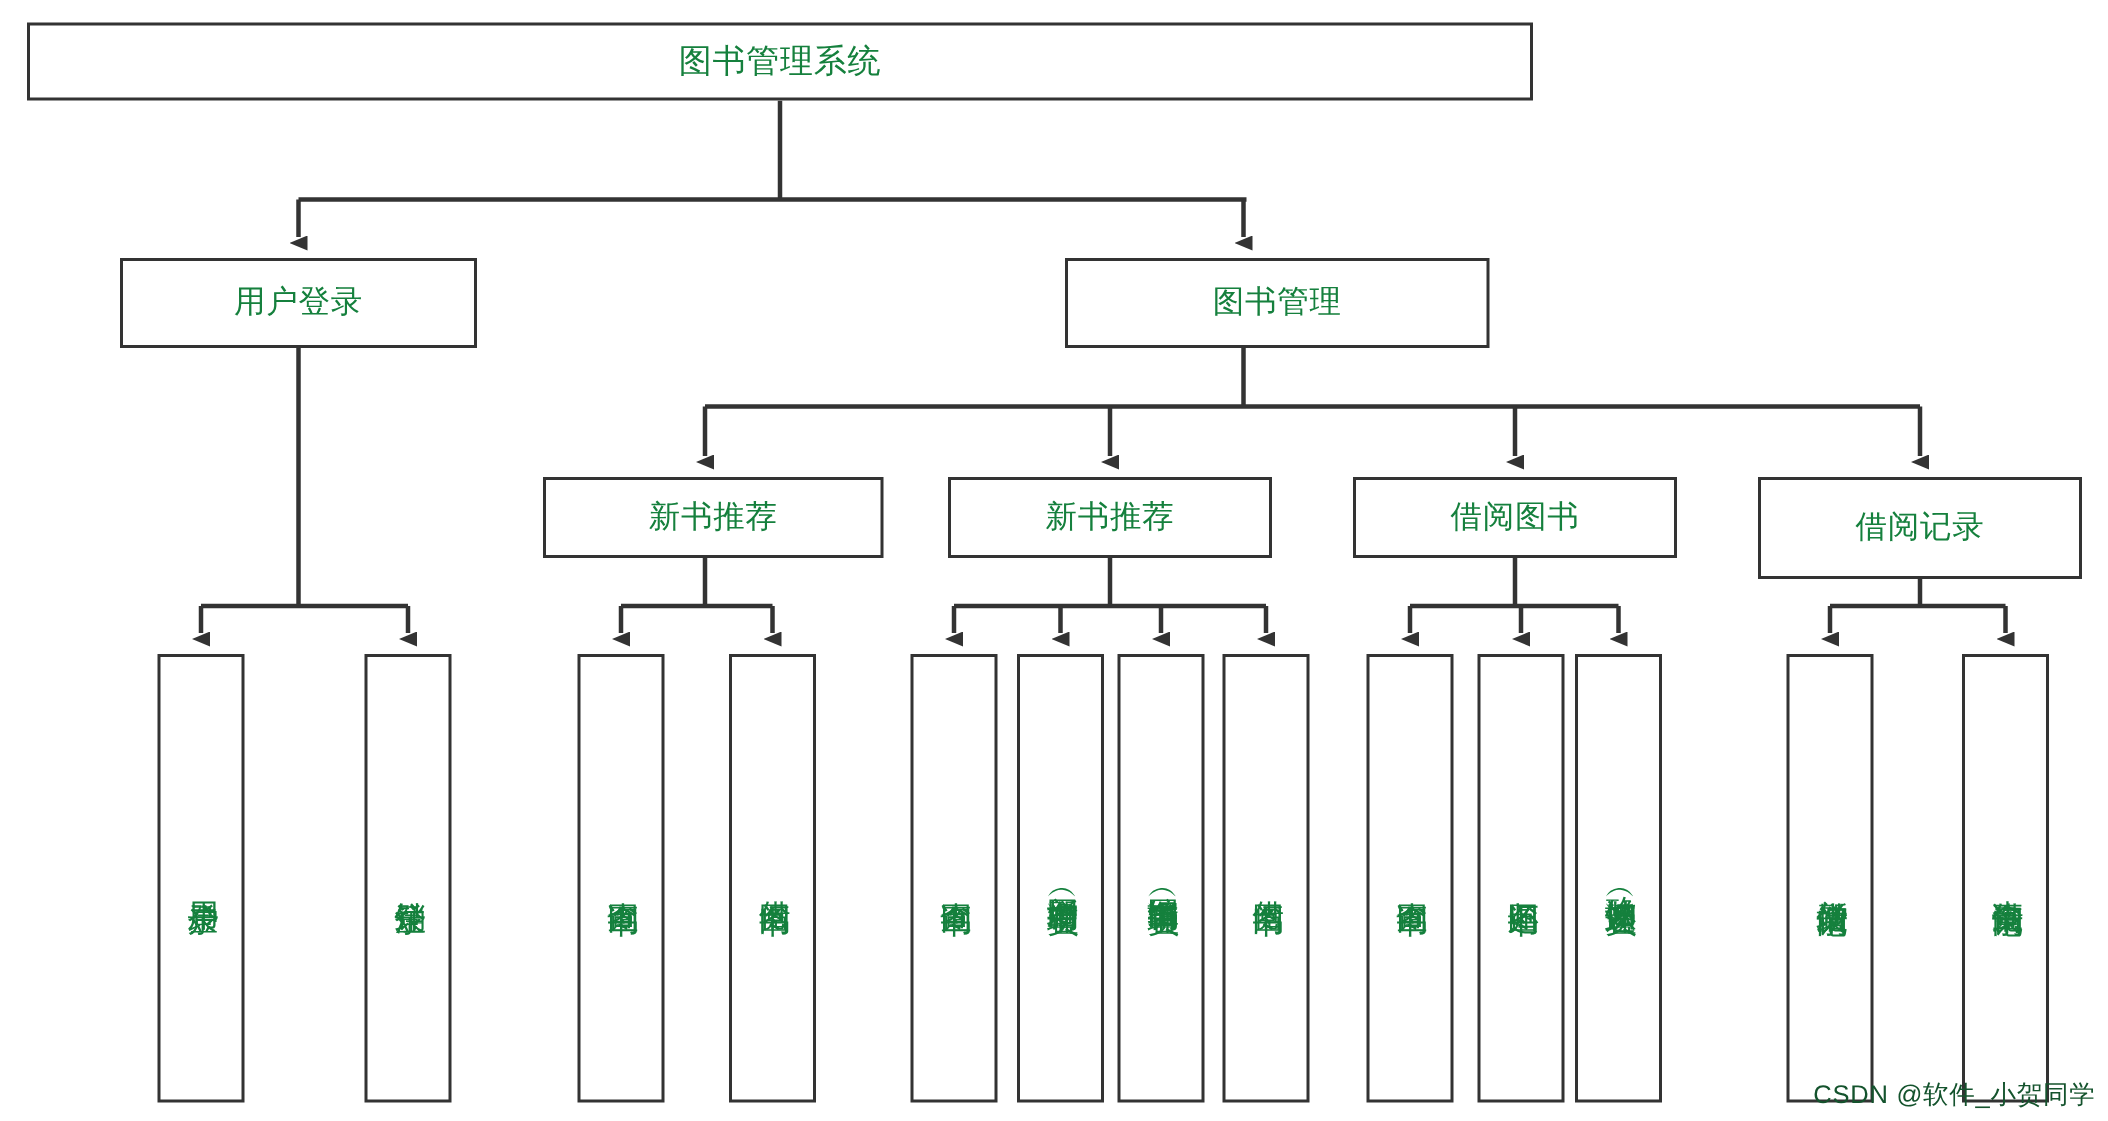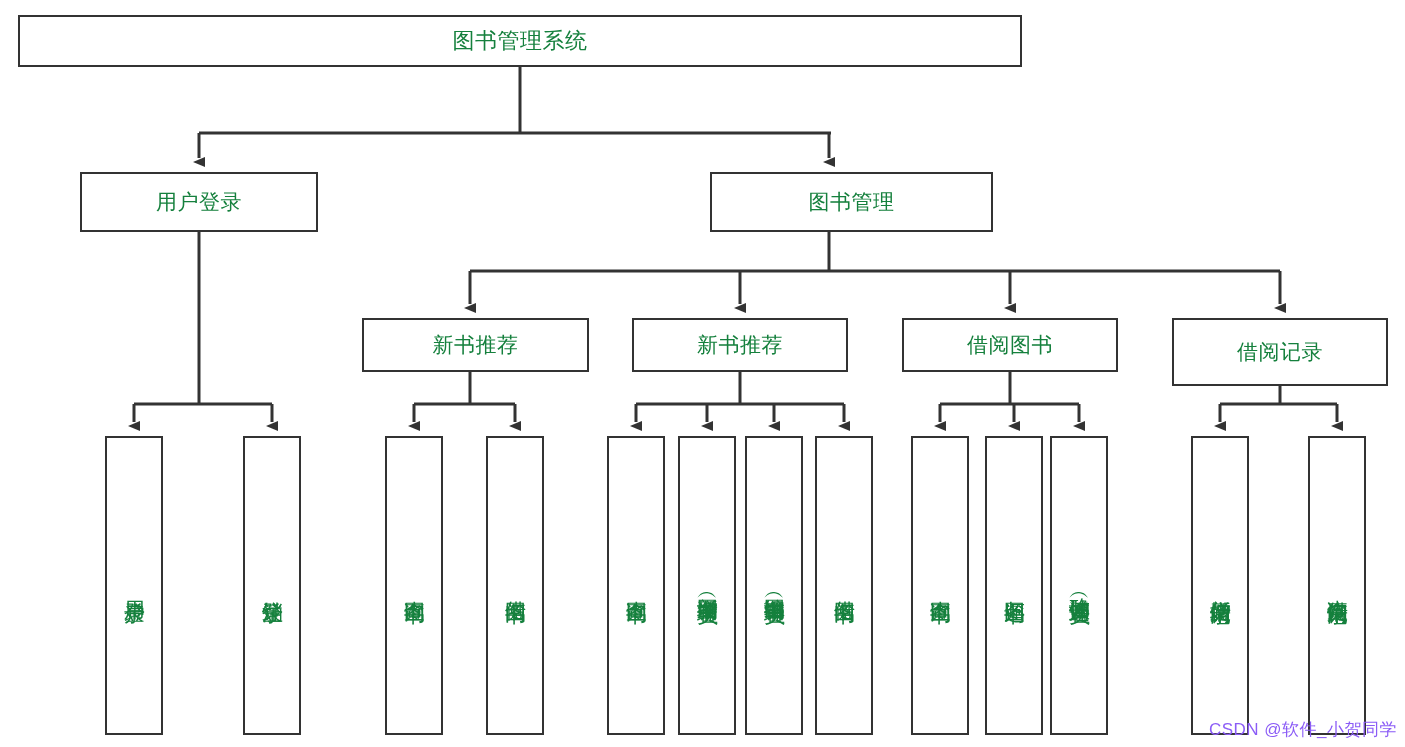--- a/index.html
+++ b/index.html
@@ -50,21 +50,21 @@
     line-height: 1.28;
     letter-spacing: 1px;
     white-space: normal;
     max-height: 280px;
   }
   .node.root .label { font-size: 22px; }
   .watermark {
     position: absolute;
     right: 8px;
     bottom: 6px;
-    color: #8b5cf6;
+    color: #14532d;
     font-size: 17px;
     letter-spacing: 0.5px;
     z-index: 3;
     user-select: none;
     white-space: nowrap;
   }
 </style>
 </head>
 <body>
 

